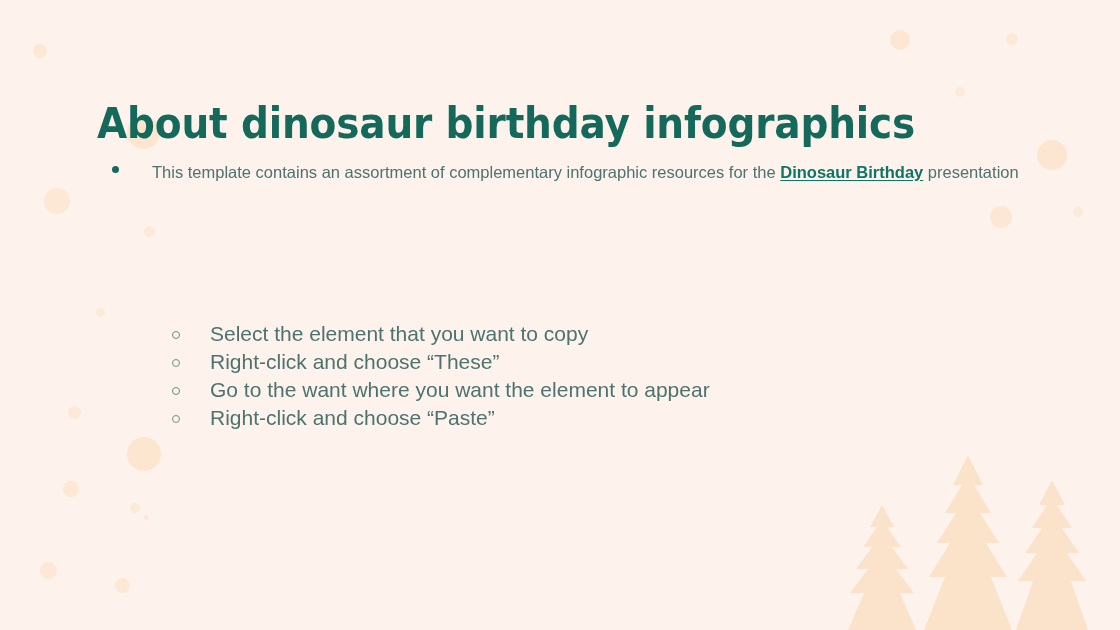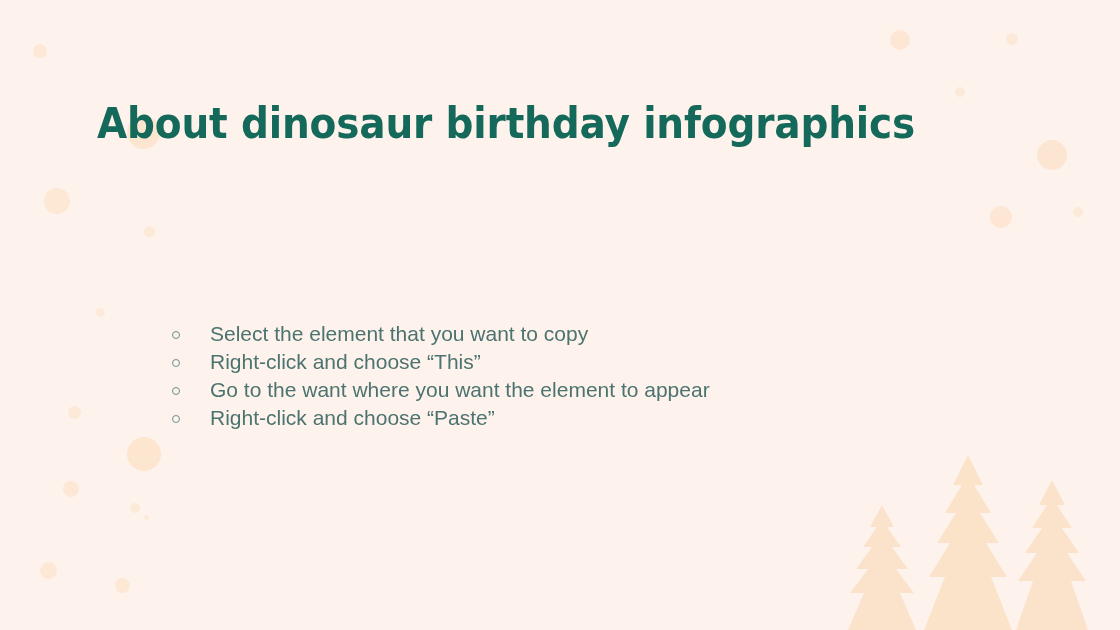--- a/index.html
+++ b/index.html
@@ -177,34 +177,40 @@
                L104 195 L125 142 L109 142 L130 108 L117 108 L136 78 L125 78 L142 50 L133 50 Z"></path>
     </svg>
   </div>
 
   <div id="content">
 
     <h1 id="page-title">About dinosaur birthday infographics</h1>
 
     <div id="bullet-list">
 
+      <div class="bullet-item">
+        <span class="bullet-marker">
+          <span class="dot-glyph"></span>
+        </span>
+        <span class="bullet-text"><span>This template contains an assortment of complementary infographic resources for the </span><a class="link" href="#">Dinosaur Birthday</a><span> presentation</span></span>
+      </div>
 
 
     </div>
 
     <div id="sub-list">
 
       <div class="sub-item">
         <span class="sub-marker"><span class="ring-glyph"></span></span>
         <span class="sub-text">Select the element that you want to copy</span>
       </div>
 
       <div class="sub-item">
         <span class="sub-marker"><span class="ring-glyph"></span></span>
-        <span class="sub-text">Right-click and choose “This”</span>
+        <span class="sub-text">Right-click and choose “These”</span>
       </div>
 
       <div class="sub-item">
         <span class="sub-marker"><span class="ring-glyph"></span></span>
         <span class="sub-text">Go to the want where you want the element to appear</span>
       </div>
 
       <div class="sub-item">
         <span class="sub-marker"><span class="ring-glyph"></span></span>
         <span class="sub-text">Right-click and choose “Paste”</span>

